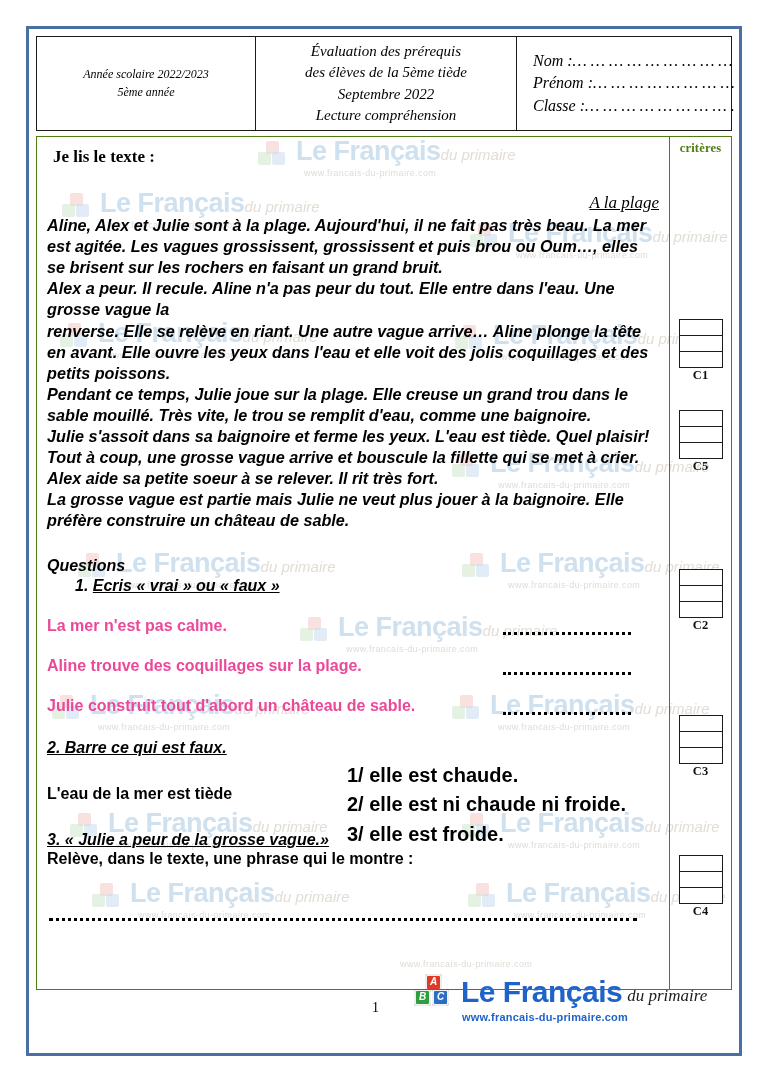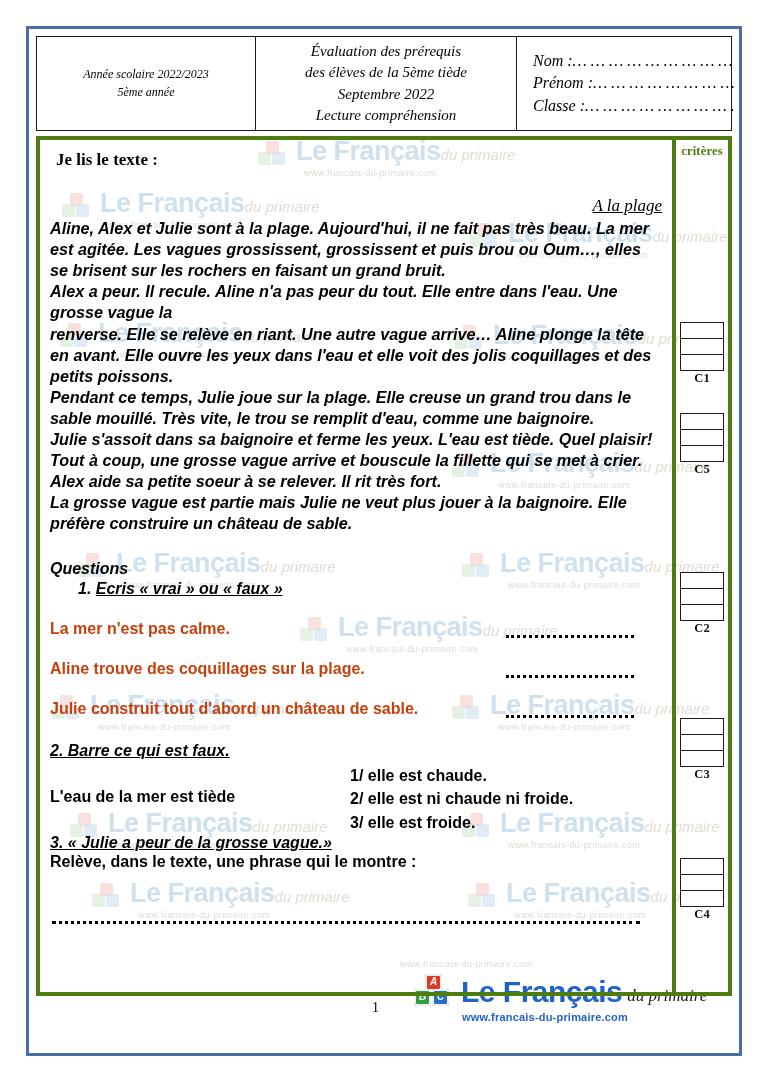--- a/index.html
+++ b/index.html
@@ -81,21 +81,21 @@
   .hdr .c-ident div{ white-space:nowrap; }
 
   
   .body-tbl{
     width:100%;
     border-collapse:collapse;
     table-layout:fixed;
     margin-top:5px;
   }
   .body-tbl > tbody > tr > td{
-    border:4px solid #4d7c0f;
+    border:1px solid #4d7c0f;
     vertical-align:top;
     background:transparent;
   }
   .cell-content{ width:612px; padding:6px 10px 8px 10px; position:relative; height:838px;}
   .cell-crit{ width:auto; padding:4px 0 0 0; text-align:center; position:relative;}
 
   .crit-title{
     font-family:"Liberation Serif", serif;
     font-weight:bold;
     font-size:12.5px;
@@ -174,21 +174,21 @@
 
   .tf-row{
     display:flex;
     align-items:flex-end;
     margin-top:22px;
   }
   .tf-row .stmt{
     font-family:"Liberation Sans", sans-serif;
     font-weight:bold;
     font-size:16px;
-    color:#c2410c;
+    color:#ec4899;
     flex:0 0 auto;
   }
   .tf-row .dots{
     flex:0 0 auto;
     width:128px;
     margin-left:auto;
     margin-right:28px;
     border-bottom:3px dotted #000;
     height:10px;
   }
@@ -203,21 +203,21 @@
   }
   .choice-block{ position:relative; height:72px; margin-top:2px;}
   .choice-left{
     position:absolute; left:0; top:26px;
     font-family:"Liberation Sans", sans-serif;
     font-weight:bold; font-size:16px;
   }
   .choice-list{
     position:absolute; left:300px; top:2px;
     font-family:"Liberation Sans", sans-serif;
-    font-weight:bold; font-size:16px;
+    font-weight:bold; font-size:20px;
     line-height:1.46;
   }
   .q3{
     font-family:"Liberation Sans", sans-serif;
     font-weight:bold;
     font-style:italic;
     font-size:16px;
     text-decoration:underline;
     margin:0;
   }

